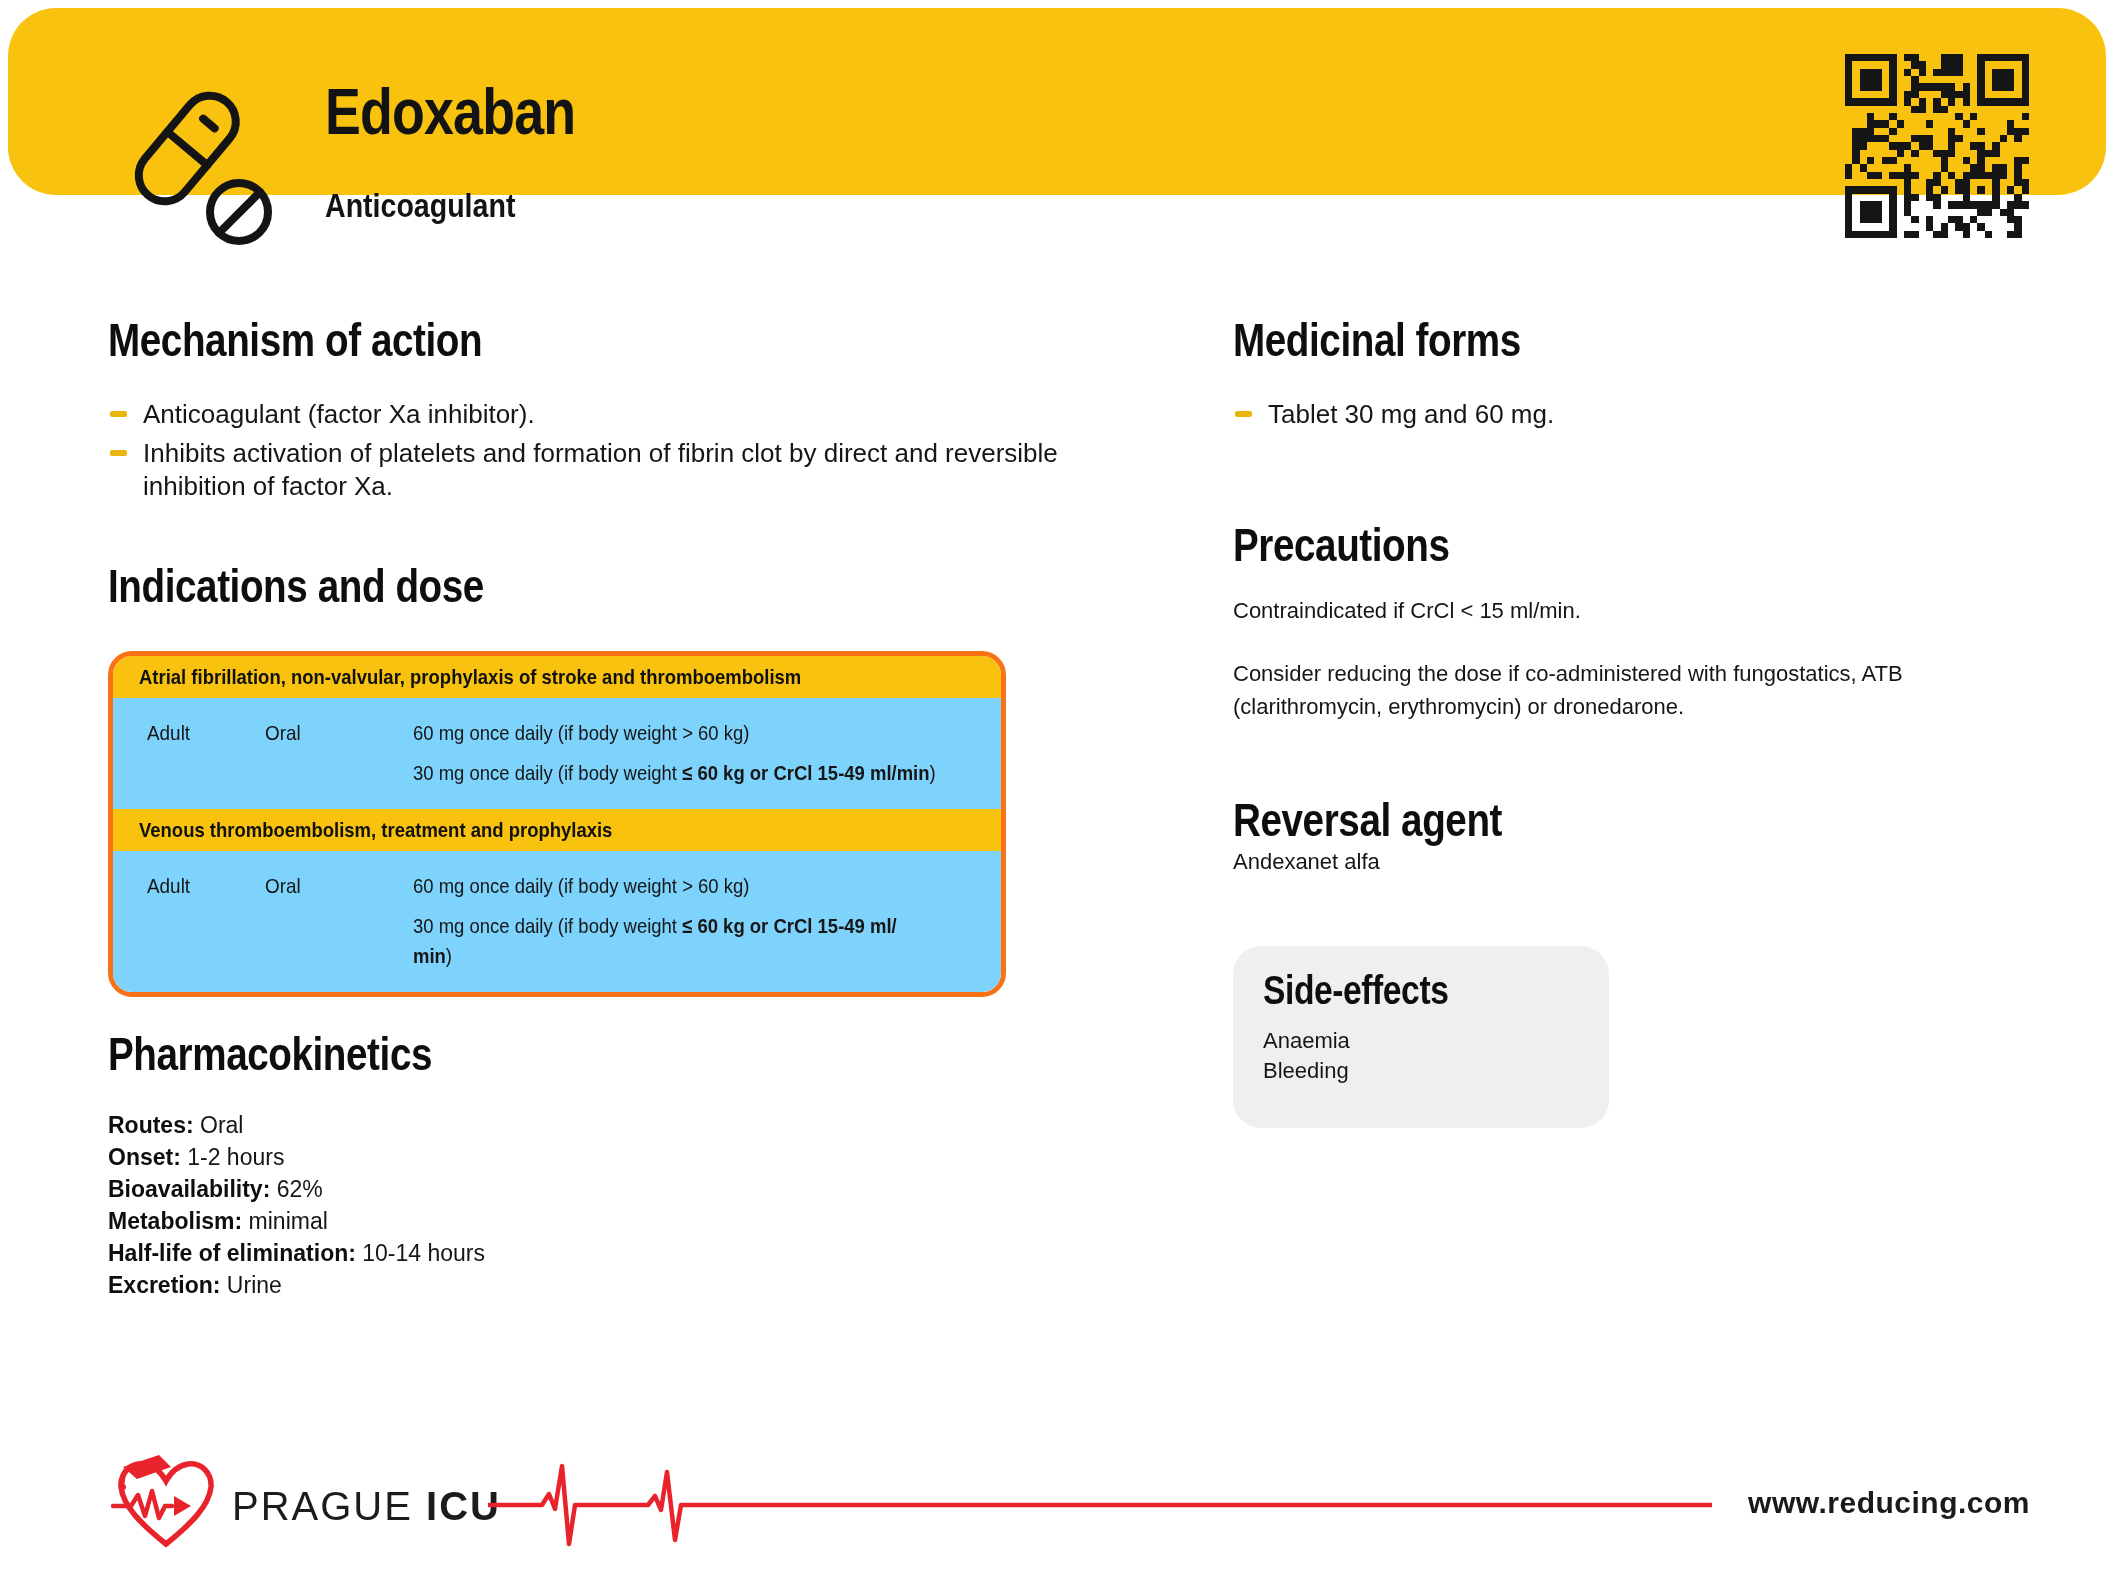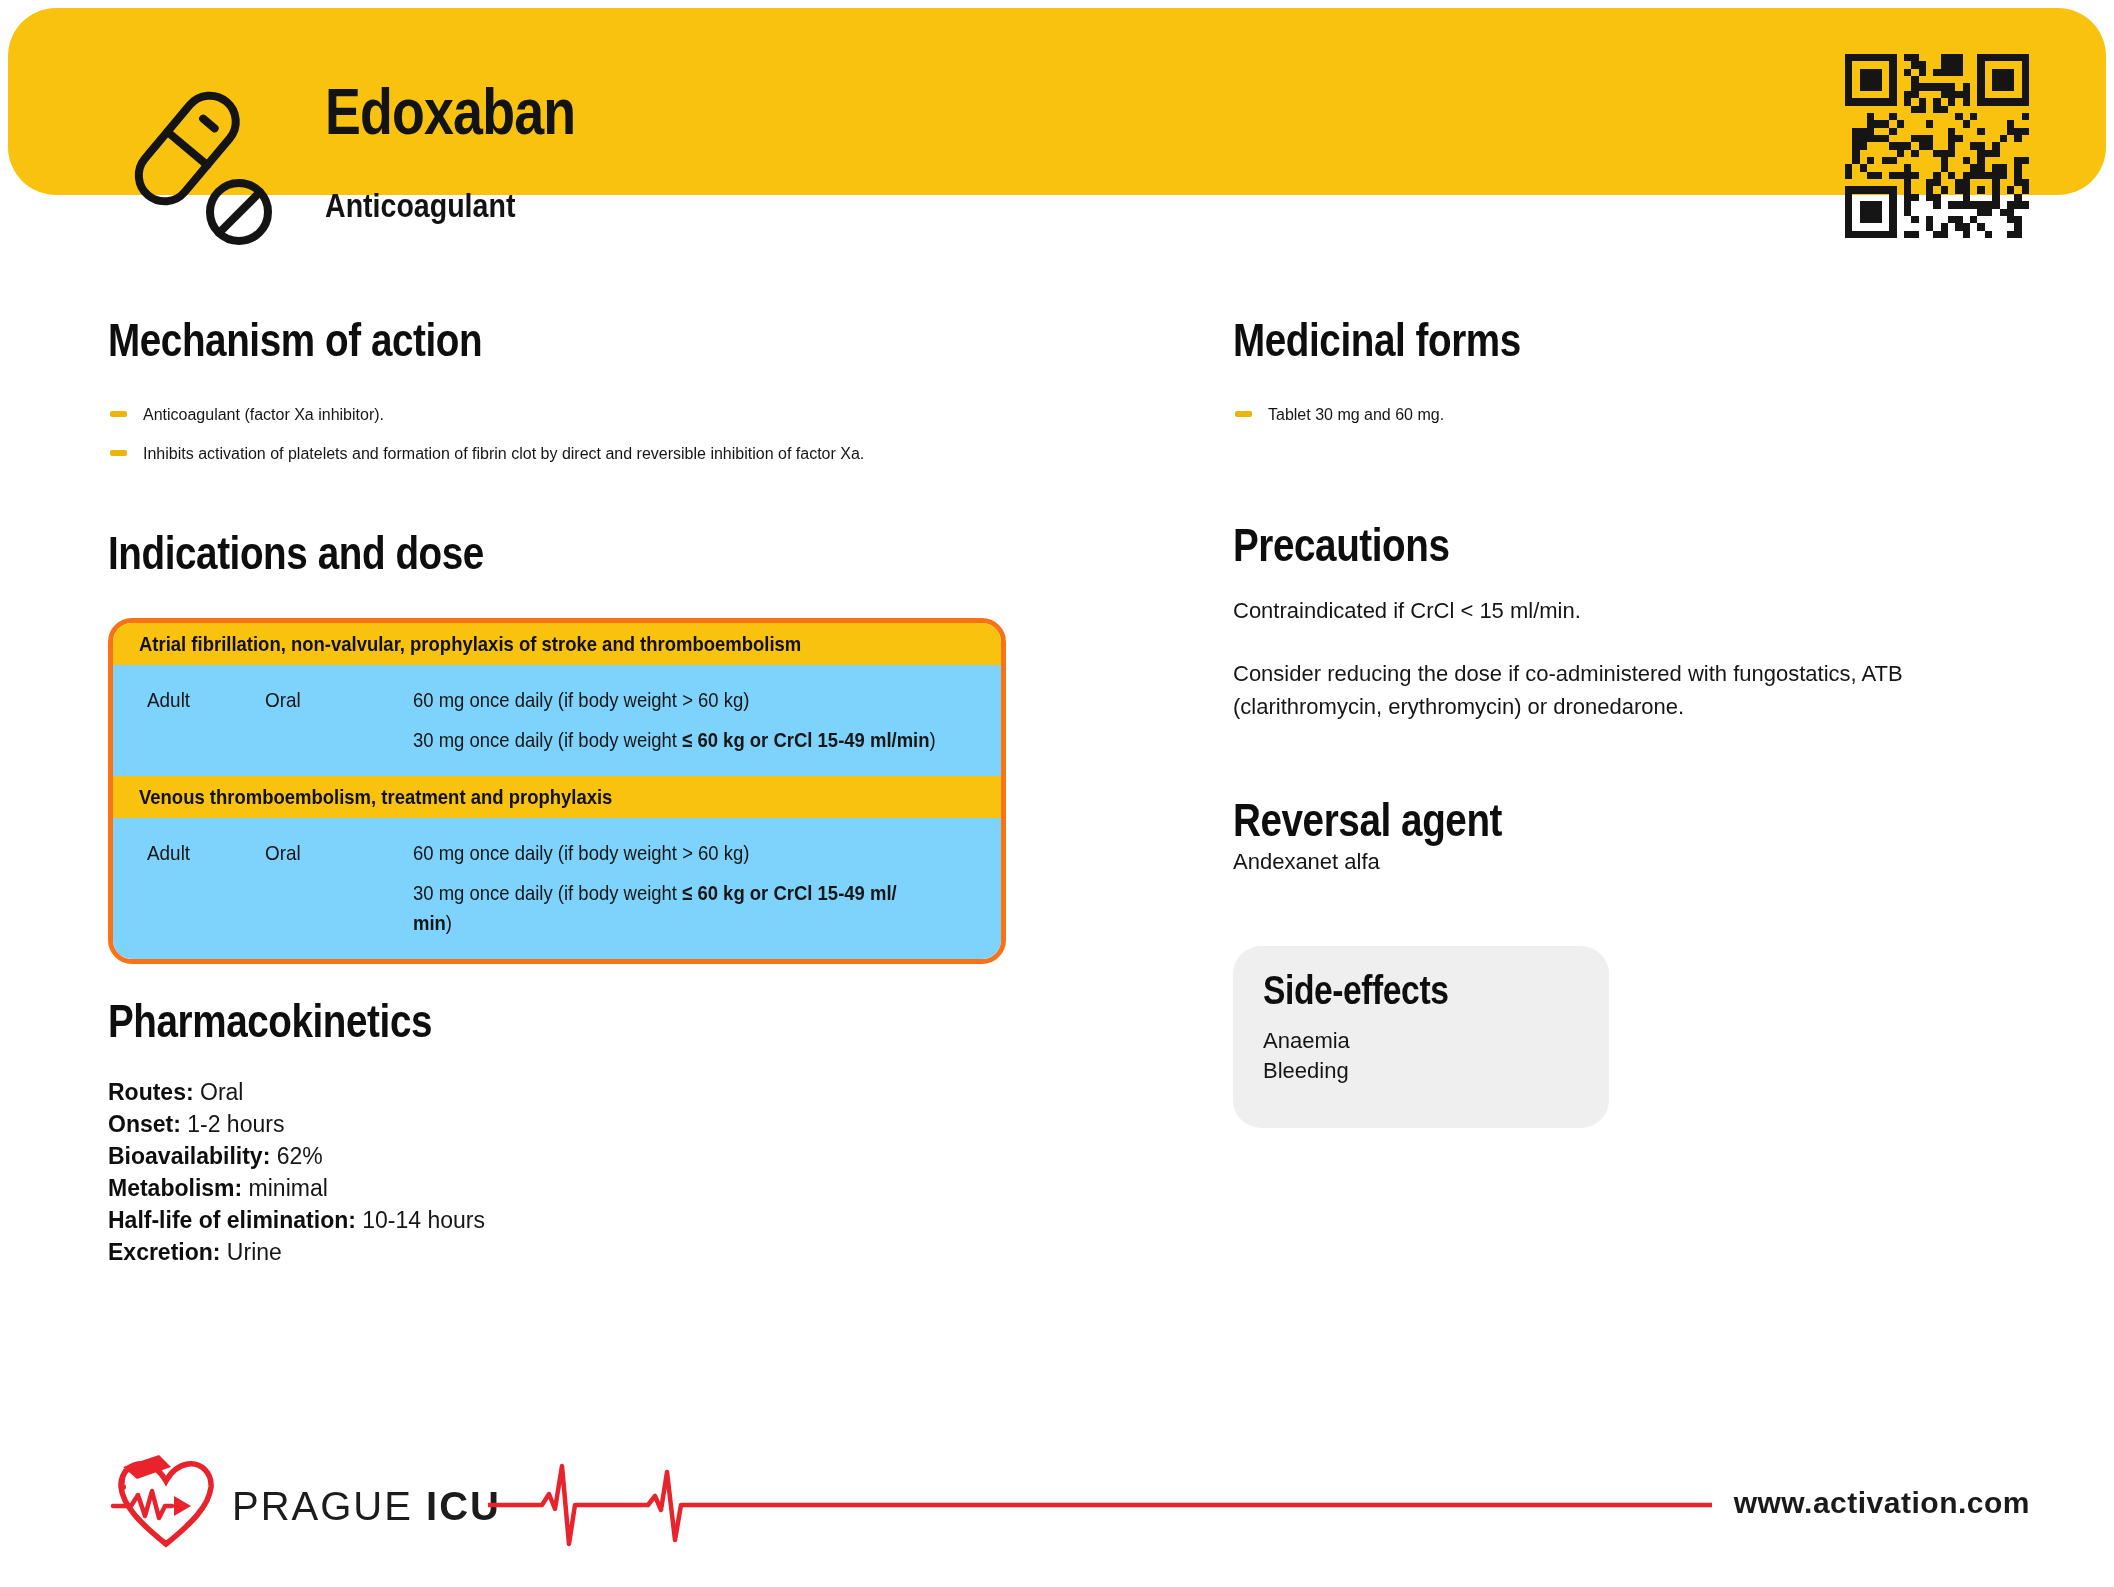--- a/index.html
+++ b/index.html
@@ -26,21 +26,21 @@
   h2 { font-size:46px; line-height:50px; font-weight:800; letter-spacing:-.5px; color:#0e0e0e;
        transform:scaleX(.84); transform-origin:0 50%; white-space:nowrap; }
   .col-left  h2.h-mech   { margin-top:15px; }
   .col-left  h2.h-ind    { margin-top:58px; }
   .col-left  h2.h-pk     { margin-top:32px; }
   .col-right h2.h-forms  { margin-top:15px; }
   .col-right h2.h-prec   { margin-top:89px; }
   .col-right h2.h-rev    { margin-top:72px; }
 
   ul.dash-list { list-style:none; margin-top:33px; }
-  ul.dash-list li { display:flex; font-size:16px; line-height:33px; margin-bottom:6px; color:#161616;}
+  ul.dash-list li { display:flex; font-size:26px; line-height:33px; margin-bottom:6px; color:#161616;}
   ul.dash-list .dash { flex:0 0 17px; height:6px; background:#EBB50C; border-radius:2px;
                        margin:13px 16px 0 2px; }
 
   
   .dose-table { margin-top:40px; width:898px; border:5px solid #f97316; border-radius:24px;
                 overflow:hidden; background:#ffffff; }
   .dt-band { background:#F8C20F; padding:9px 10px 9px 26px; }
   .dt-band .band-text { font-size:21px; line-height:24px; font-weight:700; color:#111111;
                 white-space:nowrap; transform:scaleX(.88); transform-origin:0 50%; }
   .dt-row { display:flex; padding:22px 0 24px 34px; background:#7dd3fc; }
@@ -478,15 +478,15 @@
       <polyline points="3,56 21,56 28,45 35,66 42,41 49,68 55,56 62,56" stroke="#E8232B" stroke-width="4.5" fill="none" stroke-linejoin="round" stroke-linecap="round"></polyline>
       <polygon points="64,46 81,56 64,66" fill="#E8232B"></polygon>
     </svg>
 
     <div class="brand"><span>PRAGUE </span><b>ICU</b></div>
 
     <svg class="ecg" width="1224" height="104" viewBox="0 0 1224 104" fill="none">
       <polyline points="0,53 54,53 61,42 67,57 74,14 81,92 87,53 160,53 167,44 173,58 179,20 187,88 193,53 1224,53" stroke="#E8232B" stroke-width="4.5" fill="none" stroke-linejoin="round"></polyline>
     </svg>
 
-    <div class="website">www.activation.com</div>
+    <div class="website">www.reducing.com</div>
   </footer>
 </div>
 
 </body></html>

